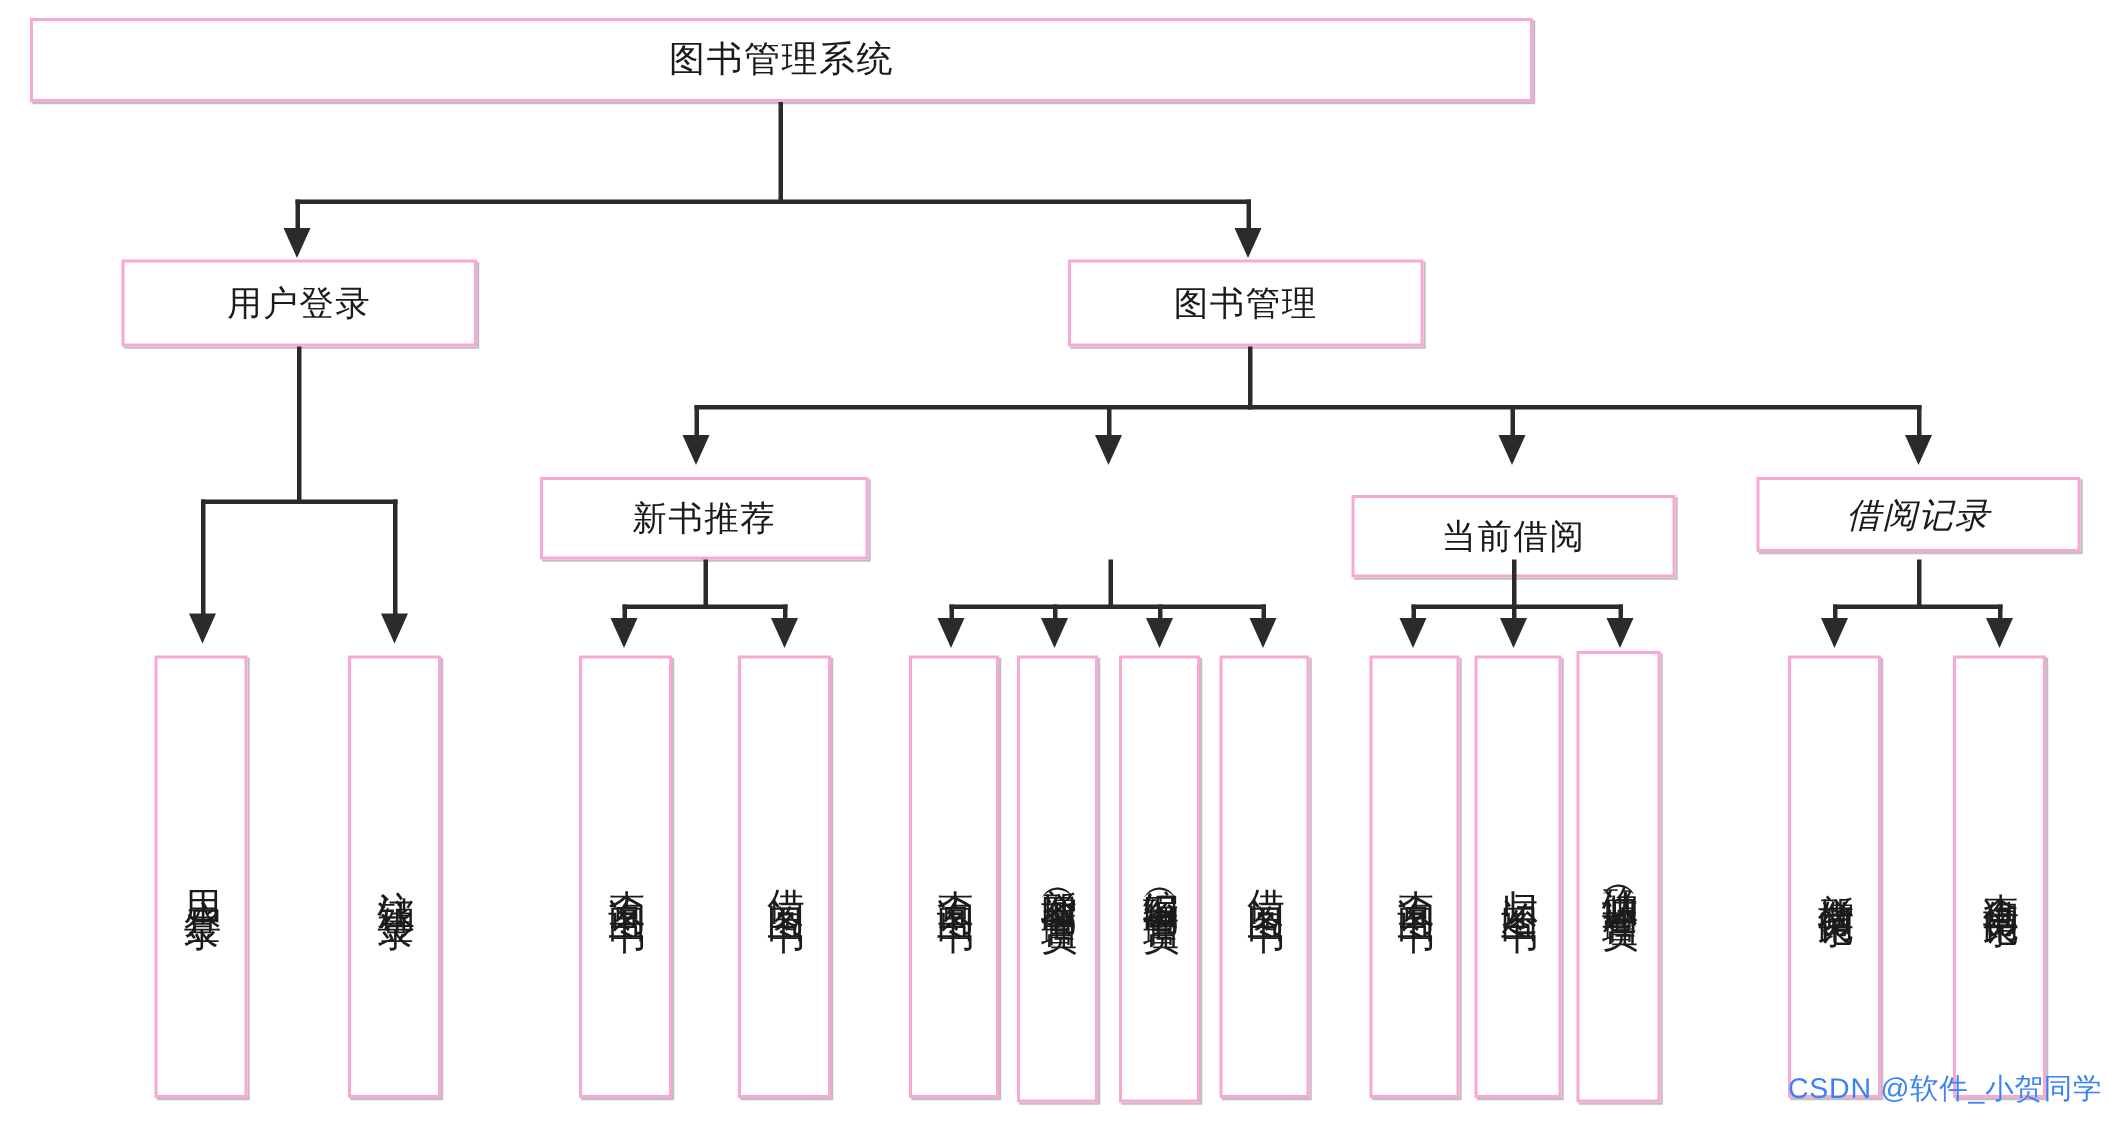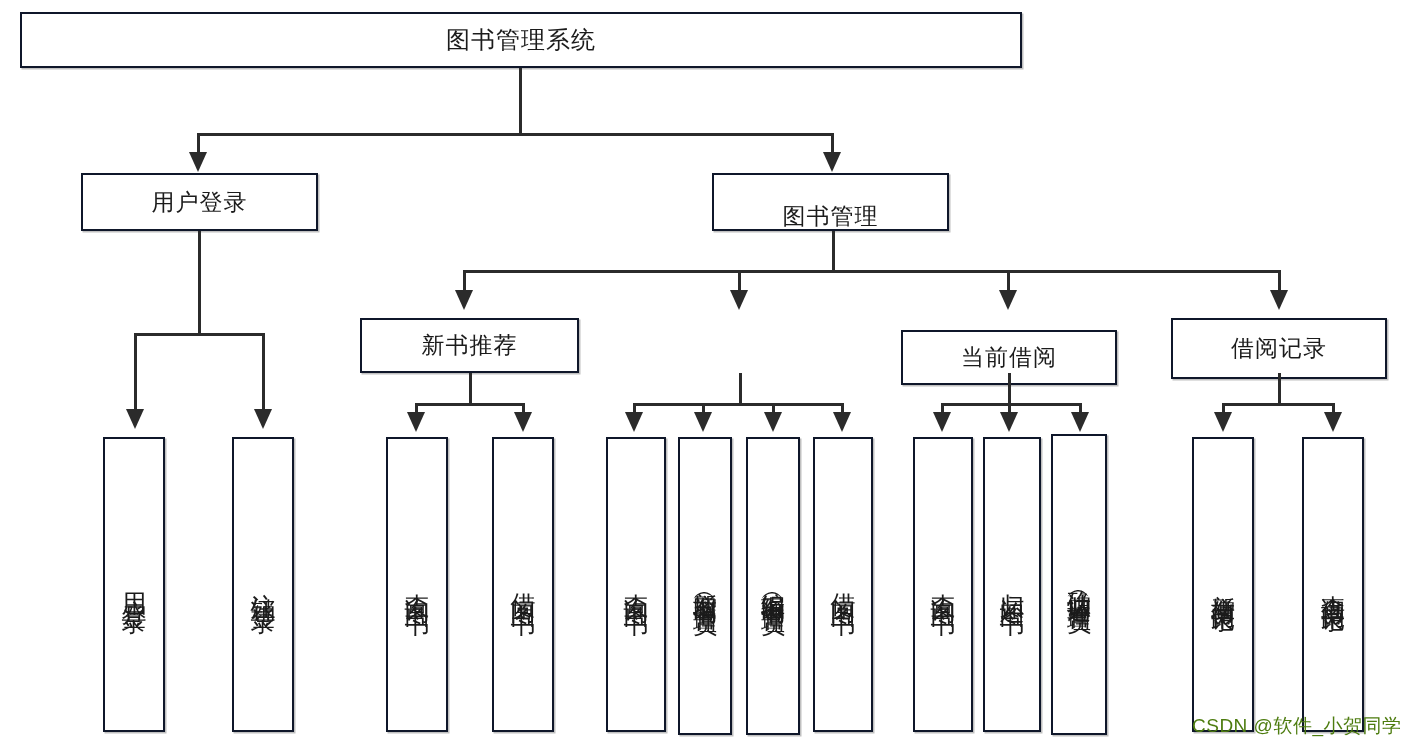--- a/index.html
+++ b/index.html
@@ -16,21 +16,21 @@
     width: 1405px;
     height: 747px;
     background: #ffffff;
     overflow: hidden;
   }
   
   .node {
     position: absolute;
     box-sizing: border-box;
     background: #ffffff;
-    border: 2px solid #0f172a;
+    border: 2px solid #f9a8d4;
     box-shadow: 1.5px 1.5px 0 rgba(140,140,140,0.55);
     display: flex;
     align-items: center;
     justify-content: center;
   }
   .node .lbl {
     font-size: 23px;
     line-height: 1.15;
     letter-spacing: 1px;
     color: #1b1b1b;
@@ -67,21 +67,21 @@
     width: 0;
     height: 0;
     border-left: 9px solid transparent;
     border-right: 9px solid transparent;
     border-top: 20px solid #2b2b2b;
   }
   
   #watermark {
     position: absolute;
     font-size: 19px;
-    color: #4d7c0f;
+    color: #3b82f6;
     letter-spacing: 0.5px;
     white-space: nowrap;
   }
 </style>
 </head>
 <body>
 
 <div id="canvas">
 
   <div class="node root" style="left:20px; top:12px; width:1002px; height:56px;">
@@ -95,21 +95,21 @@
   <div class="vline" style="left:197px; top:133px; width:3px; height:22px;"></div>
   <div class="arrow" style="left:189px; top:152px;"></div>
 
   <div class="vline" style="left:831px; top:133px; width:3px; height:22px;"></div>
   <div class="arrow" style="left:823px; top:152px;"></div>
 
   <div class="node" style="left:81px; top:173px; width:237px; height:58px;">
     <span class="lbl">用户登录</span>
   </div>
 
-  <div class="node" style="left:712px; top:173px; width:237px; height:58px;align-items:flex-end;">
+  <div class="node" style="left:712px; top:173px; width:237px; height:58px;">
     <span class="lbl">图书管理</span>
   </div>
 
   <div class="vline" style="left:198px; top:231px; width:3px; height:104px;"></div>
   <div class="hline" style="left:134px; top:333px; width:131px; height:3px;"></div>
   <div class="vline" style="left:134px; top:333px; width:3px; height:78px;"></div>
   <div class="arrow" style="left:126px; top:409px;"></div>
   <div class="vline" style="left:262px; top:333px; width:3px; height:78px;"></div>
   <div class="arrow" style="left:254px; top:409px;"></div>
 
@@ -134,21 +134,21 @@
 
   <div class="vline" style="left:1278px; top:270px; width:3px; height:22px;"></div>
   <div class="arrow" style="left:1270px; top:290px;"></div>
 
   <div class="node" style="left:360px; top:318px; width:219px; height:55px;">
     <span class="lbl">新书推荐</span>
   </div>
   <div class="node" style="left:901px; top:318px; width:216px; height:55px;margin-top:12px;">
     <span class="lbl">当前借阅</span>
   </div>
-  <div class="node" style="left:1171px; top:318px; width:216px; height:61px;">
+  <div class="node" style="left:1171px; top:318px; width:216px; height:50px;font-style:italic;">
     <span class="lbl">借阅记录</span>
   </div>
 
   <div class="vline" style="left:469px; top:373px; width:3px; height:32px;"></div>
   <div class="hline" style="left:415px; top:403px; width:110px; height:3px;"></div>
   <div class="vline" style="left:415px; top:403px; width:3px; height:12px;"></div>
   <div class="arrow" style="left:407px; top:412px;"></div>
   <div class="vline" style="left:522px; top:403px; width:3px; height:12px;"></div>
   <div class="arrow" style="left:514px; top:412px;"></div>
 

